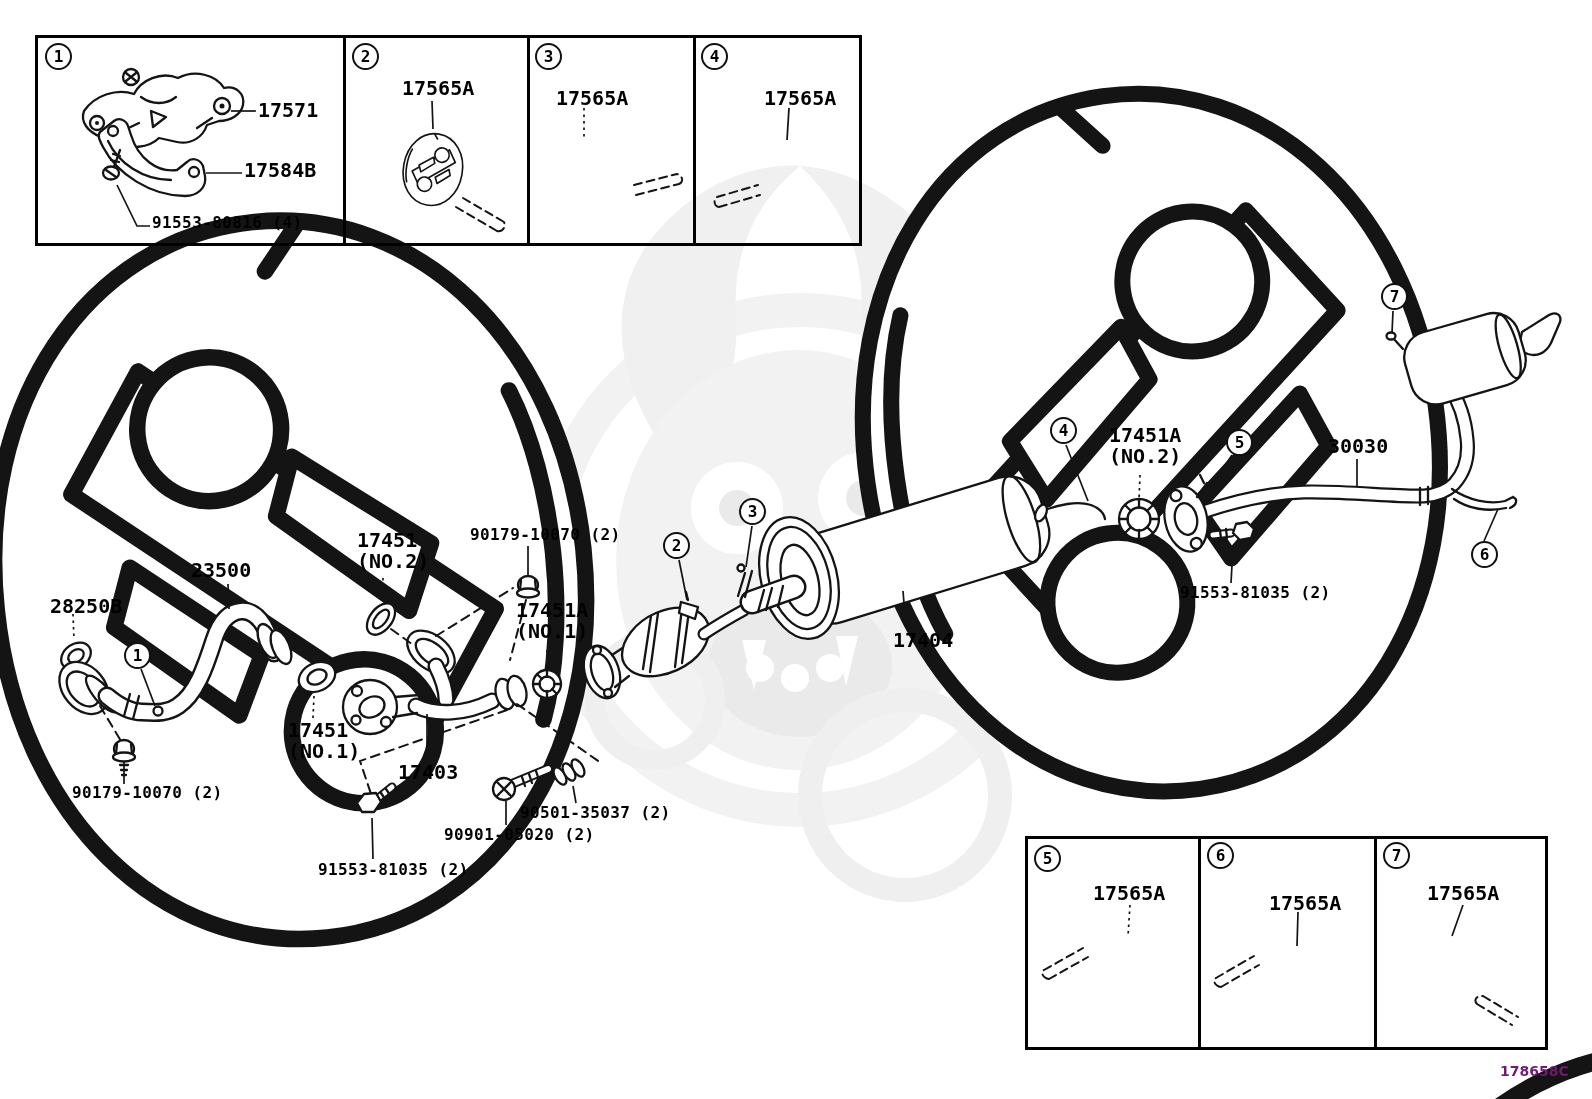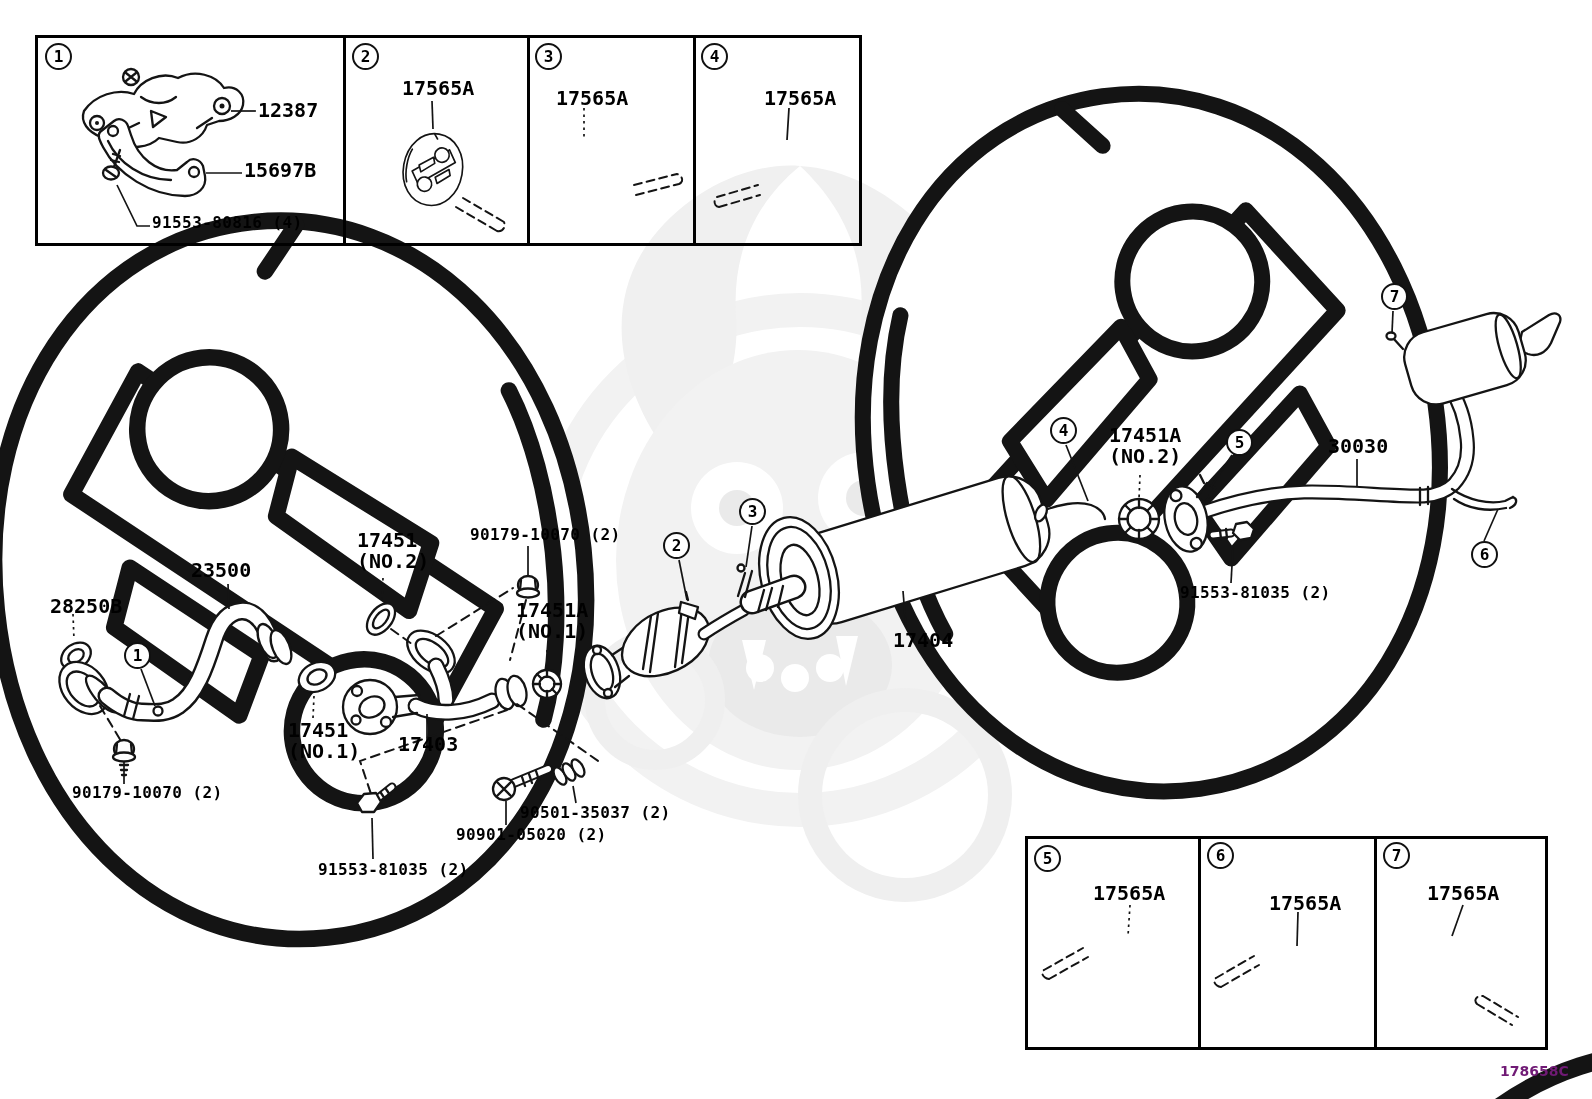--- a/index.html
+++ b/index.html
@@ -331,22 +331,22 @@
   <div class="marker" style="left:1383px;top:842px">7</div>
 
   <div class="marker" style="left:124px;top:642px">1</div>
   <div class="marker" style="left:663px;top:532px">2</div>
   <div class="marker" style="left:739px;top:498px">3</div>
   <div class="marker" style="left:1050px;top:417px">4</div>
   <div class="marker" style="left:1226px;top:429px">5</div>
   <div class="marker" style="left:1471px;top:541px">6</div>
   <div class="marker" style="left:1381px;top:283px">7</div>
 
-  <div class="plabel" style="left:258px;top:100px">12387</div>
-  <div class="plabel" style="left:244px;top:160px">15697B</div>
+  <div class="plabel" style="left:258px;top:100px">17571</div>
+  <div class="plabel" style="left:244px;top:160px">17584B</div>
   <div class="plabel sm" style="left:152px;top:215px">91553-80816 (4)</div>
   <div class="plabel" style="left:402px;top:78px">17565A</div>
   <div class="plabel" style="left:556px;top:88px">17565A</div>
   <div class="plabel" style="left:764px;top:88px">17565A</div>
   <div class="plabel" style="left:1093px;top:883px">17565A</div>
   <div class="plabel" style="left:1269px;top:893px">17565A</div>
   <div class="plabel" style="left:1427px;top:883px">17565A</div>
 
   <div class="plabel" style="left:191px;top:560px">23500</div>
   <div class="plabel" style="left:50px;top:596px">28250B</div>
@@ -357,23 +357,23 @@
   </div>
   <div class="plabel" style="left:357px;top:530px">
     <span class="pl-main">17451</span>
     <span class="pl-sub">(NO.2)</span>
   </div>
   <div class="plabel sm" style="left:470px;top:527px">90179-10070 (2)</div>
   <div class="plabel" style="left:516px;top:600px">
     <span class="pl-main">17451A</span>
     <span class="pl-sub">(NO.1)</span>
   </div>
-  <div class="plabel" style="left:398px;top:734px">17403</div>
+  <div class="plabel" style="left:398px;top:762px">17403</div>
   <div class="plabel sm" style="left:318px;top:862px">91553-81035 (2)</div>
-  <div class="plabel sm" style="left:456px;top:827px">90901-05020 (2)</div>
+  <div class="plabel sm" style="left:444px;top:827px">90901-05020 (2)</div>
   <div class="plabel sm" style="left:520px;top:805px">90501-35037 (2)</div>
   <div class="plabel" style="left:893px;top:630px">17404</div>
   <div class="plabel" style="left:1109px;top:425px">
     <span class="pl-main">17451A</span>
     <span class="pl-sub">(NO.2)</span>
   </div>
   <div class="plabel" style="left:1328px;top:436px">30030</div>
   <div class="plabel sm" style="left:1180px;top:585px">91553-81035 (2)</div>
 
   <div class="footer-code" style="left:1500px;top:1063px">178658C</div>

